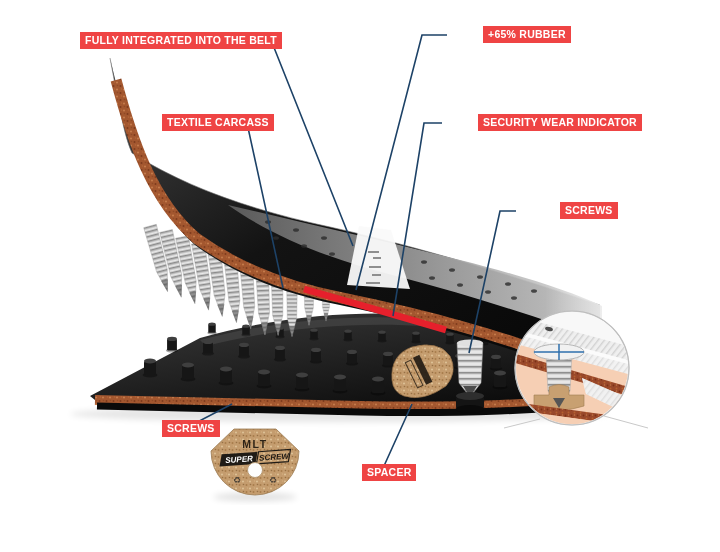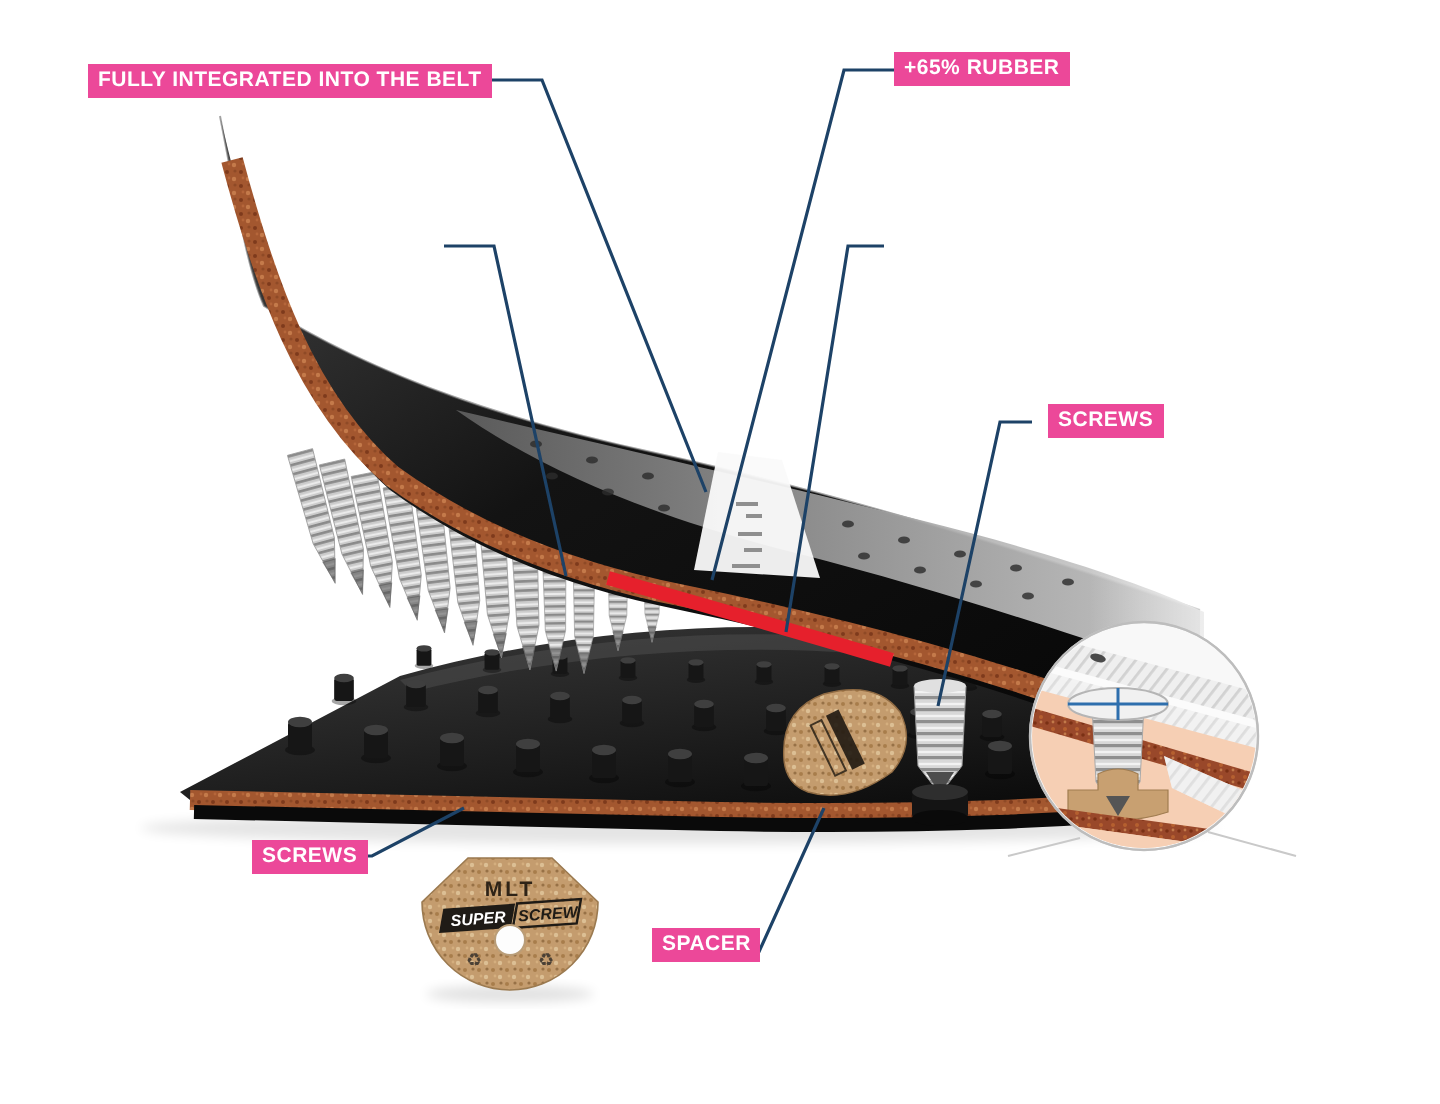--- a/index.html
+++ b/index.html
@@ -1,21 +1,21 @@
 <!DOCTYPE html>
 <html><head>
 <meta charset="utf-8">
 <style>
   html,body{margin:0;padding:0;background:#fff;}
   .stage{position:relative;width:720px;height:552px;background:#ffffff;overflow:hidden;
          font-family:"Liberation Sans",sans-serif;}
   .stage svg{position:absolute;left:0;top:0;}
-  .co{position:absolute;background:#ec4899;color:#ffffff;font-weight:bold;
+  .co{position:absolute;background:#ef4444;color:#ffffff;font-weight:bold;
       font-size:10.5px;line-height:12px;padding:2px 5px 3px 5px;letter-spacing:.25px;
-      white-space:nowrap;}
+      white-space:nowrap;margin-left:36px;}
 </style>
 </head>
 <body>
 
 <div class="stage">
 
 <svg width="720" height="552" viewBox="0 0 720 552">
   <defs>
     <pattern id="corkA" width="7" height="7" patternUnits="userSpaceOnUse">
       <rect width="7" height="7" fill="#a3572f"></rect>
@@ -249,17 +249,19 @@
       <text x="19" y="3" text-anchor="middle" font-family="Liberation Sans, sans-serif" font-size="8" font-weight="bold" font-style="italic" fill="#1f1b16">SCREW</text>
     </g>
     <circle cx="255" cy="470" r="7.5" fill="#fdfdfd" stroke="#b99d78" stroke-width="1"></circle>
     <text x="237" y="483" text-anchor="middle" font-family="DejaVu Sans, sans-serif" font-size="9" fill="#4a4035">♻</text>
     <text x="273" y="483" text-anchor="middle" font-family="DejaVu Sans, sans-serif" font-size="9" fill="#4a4035">♻</text>
   </g>
 </svg>
 
 <div class="co" style="left:44px;top:32px">FULLY INTEGRATED INTO THE BELT</div>
 <div class="co" style="left:447px;top:26px">+65% RUBBER</div>
+<div class="co" style="left:126px;top:114px">TEXTILE CARCASS</div>
+<div class="co" style="left:442px;top:114px">SECURITY WEAR INDICATOR</div>
 <div class="co" style="left:524px;top:202px">SCREWS</div>
 <div class="co" style="left:126px;top:420px">SCREWS</div>
 <div class="co" style="left:326px;top:464px">SPACER</div>
 
 </div>
 
 </body></html>

